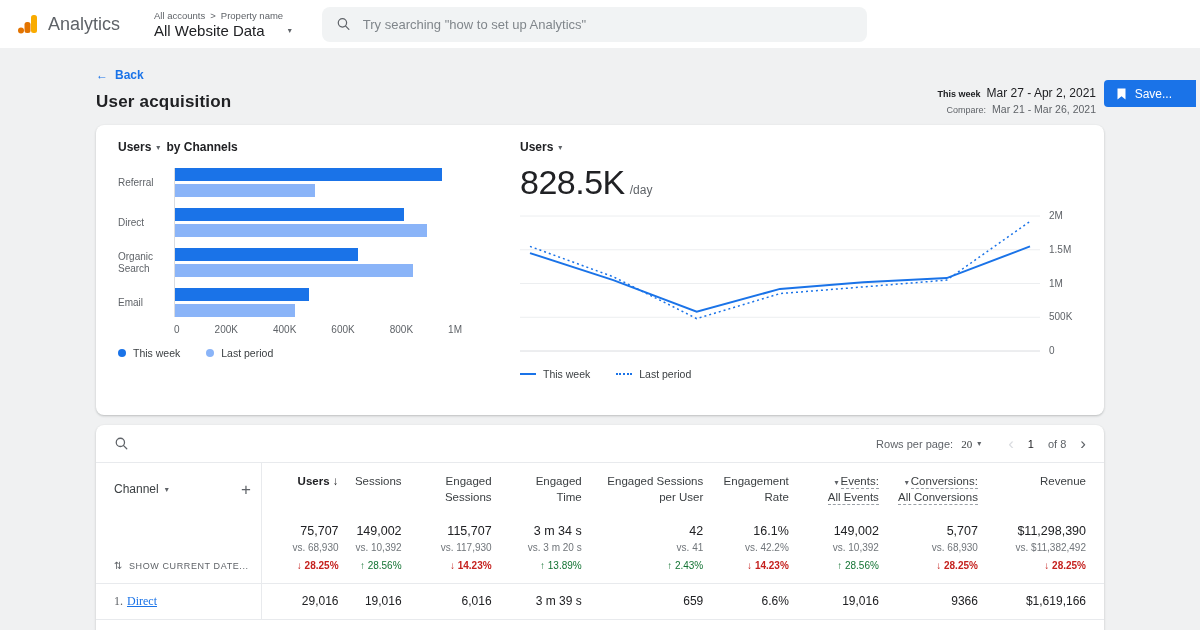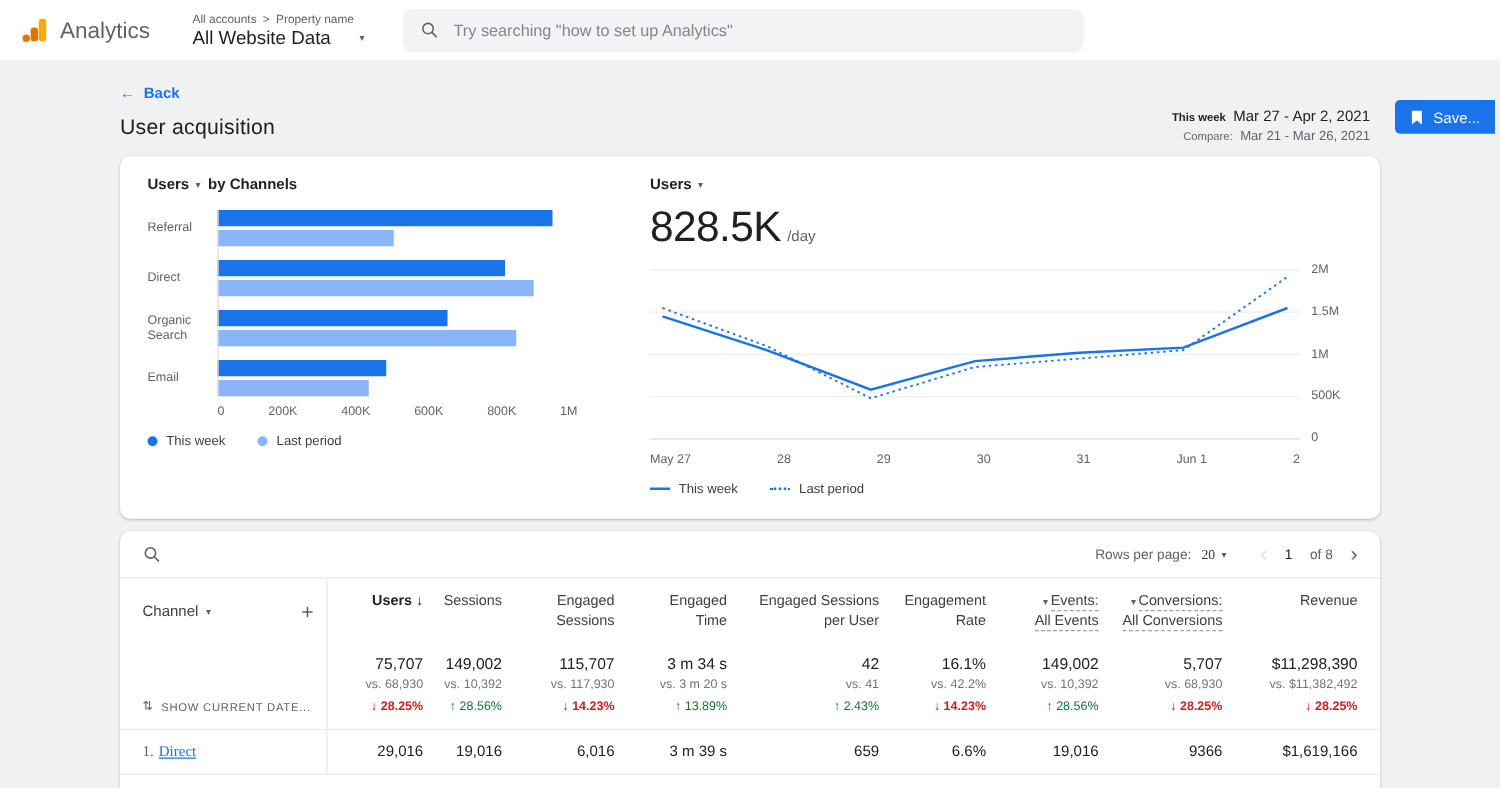--- a/index.html
+++ b/index.html
@@ -18,27 +18,27 @@
   .breadcrumb{ font-size:9.5px; color:#5f6368; display:flex; gap:5px; align-items:center; }
   .prop-select{ display:flex; align-items:center; gap:23px; font-size:15px; color:#202124; cursor:pointer; margin-top:1px; }
   .sel-caret{ font-size:8px; color:#5f6368; }
   .search-bar{ margin-left:30px; width:545px; height:35px; background:#f1f3f4; border-radius:8px; display:flex; align-items:center; padding:0 14px; gap:12px; }
   .search-bar input{ border:0; background:transparent; outline:none; font-size:13px; color:#3c4043; width:100%; font-family:inherit; }
   .search-bar input::placeholder{ color:#80868b; }
 
   
   .page-head{ position:relative; padding:17px 96px 13px; }
   .back-link{ color:var(--blue); font-size:12px; font-weight:700; display:inline-flex; gap:7px; align-items:center; cursor:pointer; }
-  .page-title{ font-size:17px; font-weight:400; margin-top:9px; letter-spacing:.2px; }
+  .page-title{ font-size:17px; font-weight:700; margin-top:9px; letter-spacing:.2px; }
   .date-block{ position:absolute; right:104px; top:38px; text-align:right; cursor:pointer; }
   .date-line{ font-size:12px; color:#202124; }
   .date-tag{ font-size:9px; font-weight:700; margin-right:6px; }
   .cmp-line{ font-size:10.5px; color:#5f6368; margin-top:3px; }
   .cmp-tag{ font-size:9px; margin-right:6px; }
-  .save-btn{ position:absolute; right:4px; top:32px; background:var(--blue); color:#fff; font-size:12px; height:27px; padding:0 12px 0 12px; border:none; border-radius:4px 0 0 4px; display:flex; align-items:center; gap:8px; cursor:pointer; font-family:inherit; }
+  .save-btn{ position:absolute; right:4px; top:32px; background:var(--blue); color:#fff; font-size:12px; height:27px; padding:0 24px 0 12px; border:none; border-radius:4px 0 0 4px; display:flex; align-items:center; gap:8px; cursor:pointer; font-family:inherit; }
 
   
   .card{ background:#fff; border-radius:8px; box-shadow:0 1px 2px rgba(60,64,67,.2), 0 1px 3px rgba(60,64,67,.1); margin:0 96px; }
   .charts-card{ height:290px; display:flex; gap:58px; padding:15px 22px 10px; }
   .chart-header{ font-size:12px; font-weight:700; color:#202124; display:flex; gap:6px; align-items:center; }
   .metric-select{ display:inline-flex; gap:5px; align-items:center; cursor:pointer; }
 
   
   .chart-left{ width:45%; }
   .bar-rows{ position:relative; margin-top:14px; display:flex; flex-direction:column; gap:11px; }
@@ -252,29 +252,20 @@
           <polyline points="10.0,40.4 93.3,70.8 176.7,112.6 260.0,87.6 343.3,80.9 426.7,74.1 510.0,15.4" class="line-dotted"></polyline>
         </svg>
       <div class="ylabels" id="line-ylabels">
           <div class="ylab">2M</div>
           <div class="ylab">1.5M</div>
           <div class="ylab">1M</div>
           <div class="ylab">500K</div>
           <div class="ylab">0</div>
         </div>
     </div>
-    <div class="xlabels" id="line-xlabels">
-        <span class="xlab">May 27</span>
-        <span class="xlab">28</span>
-        <span class="xlab">29</span>
-        <span class="xlab">30</span>
-        <span class="xlab">31</span>
-        <span class="xlab">Jun 1</span>
-        <span class="xlab">2</span>
-      </div>
     <div class="legend">
       <span class="legend-item">
         <span class="lsample"></span>
         <span>This week</span>
       </span>
       <span class="legend-item">
         <span class="lsample dotted"></span>
         <span>Last period</span>
       </span>
     </div>

